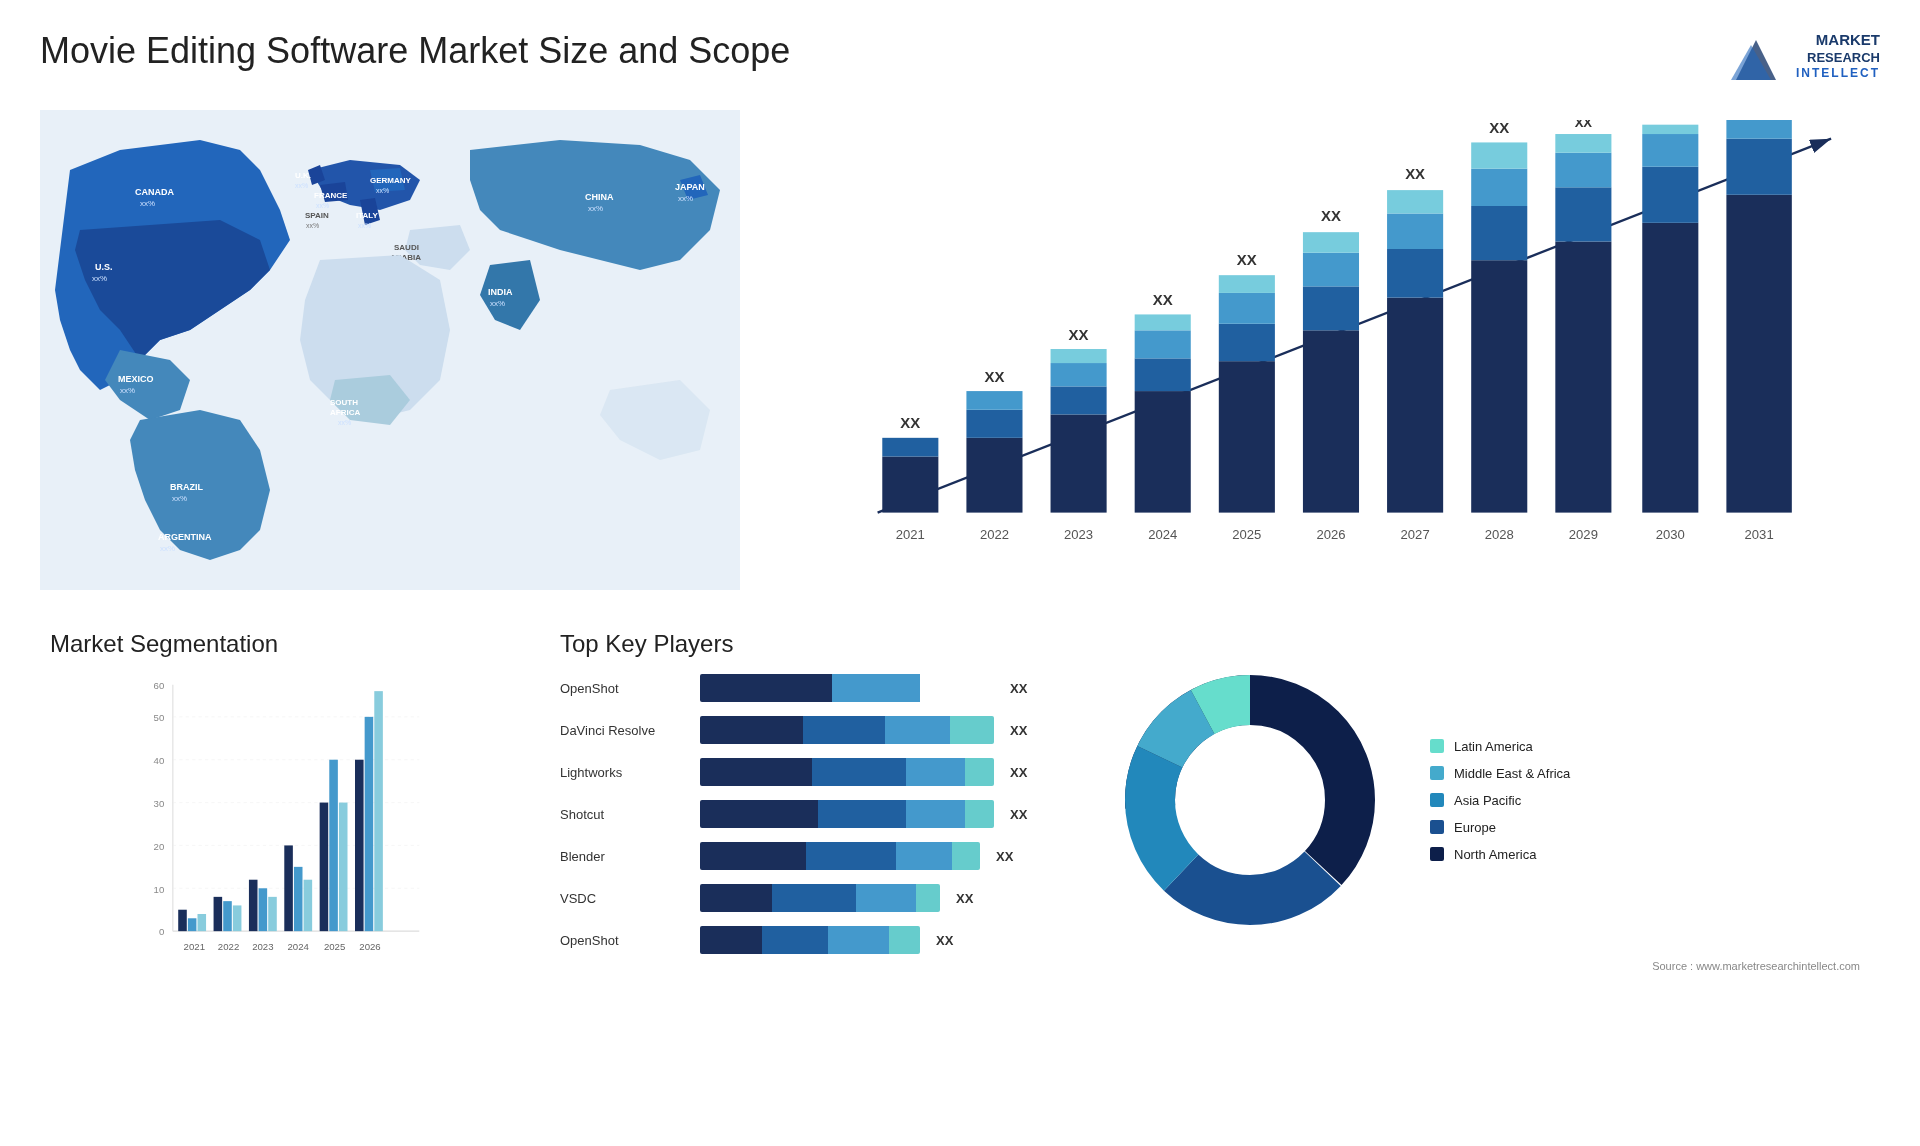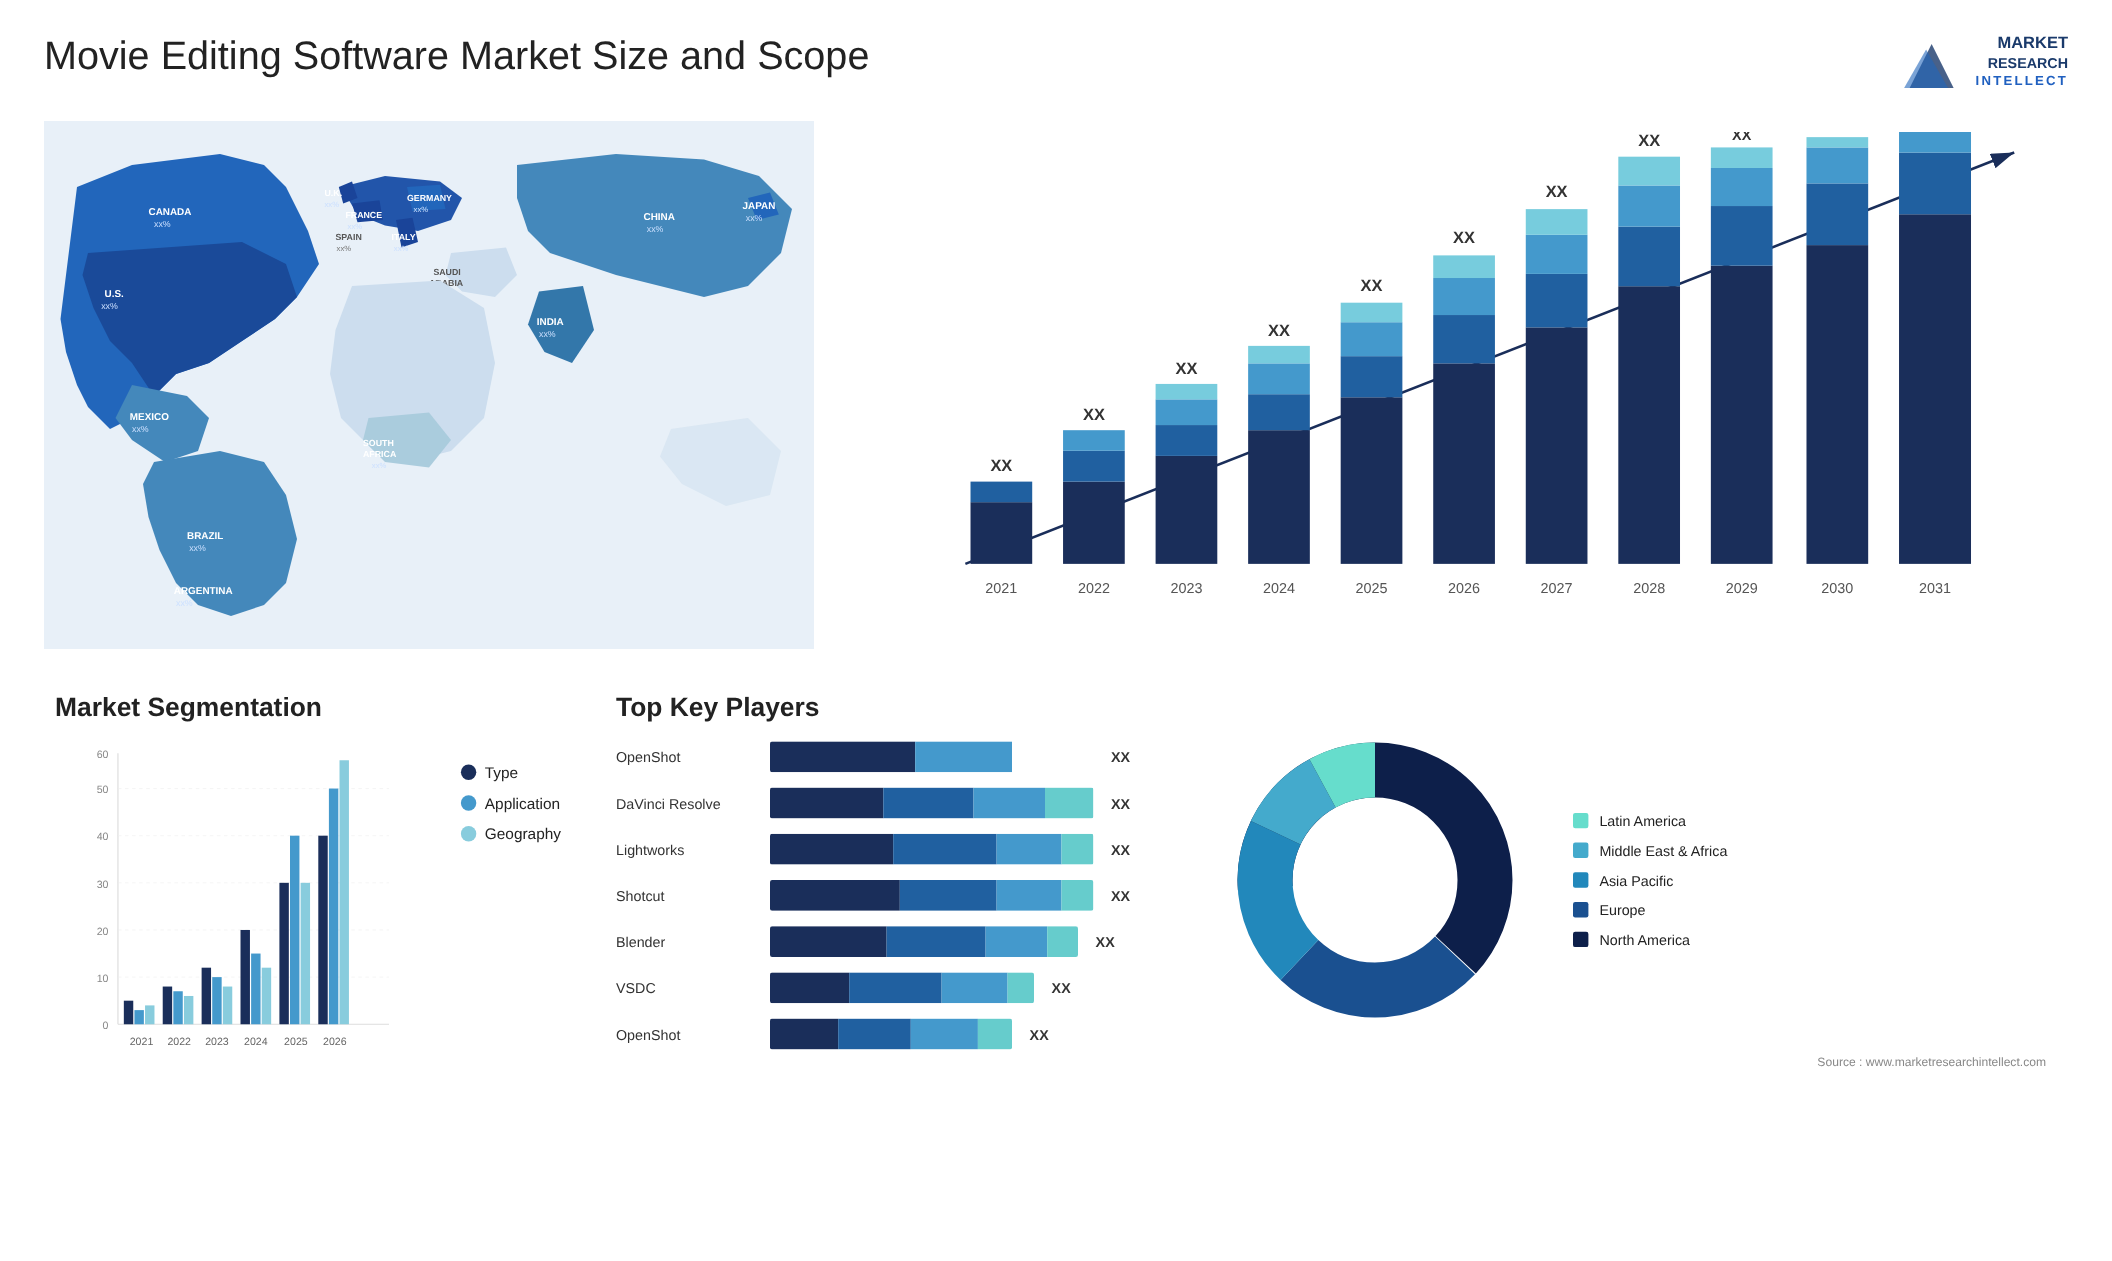--- a/index.html
+++ b/index.html
@@ -76,21 +76,21 @@
       height: 580px;
     }
 
     
     .segmentation {
       flex: 0 0 480px;
       padding: 10px;
     }
     .section-title {
       font-size: 24px;
-      font-weight: 700;
+      font-weight: 400;
       margin-bottom: 16px;
       color: #222;
     }
     .seg-legend {
       display: flex;
       flex-direction: column;
       gap: 12px;
       padding-left: 20px;
       padding-top: 20px;
     }
@@ -413,34 +413,20 @@
           <rect x="185" y="120" width="8" height="120" fill="#88ccdd"></rect>
           <text x="181" y="258" text-anchor="middle" font-size="9" fill="#666">2025</text>
 
           <rect x="200" y="80" width="8" height="160" fill="#1a2e5a"></rect>
           <rect x="209" y="40" width="8" height="200" fill="#4499cc"></rect>
           <rect x="218" y="16" width="8" height="224" fill="#88ccdd"></rect>
           <text x="214" y="258" text-anchor="middle" font-size="9" fill="#666">2026</text>
         </svg>
       </div>
 
-      <div class="seg-legend">
-        <div class="legend-item">
-          <div class="legend-dot" style="background:#1a2e5a;"></div>
-          <span>Type</span>
-        </div>
-        <div class="legend-item">
-          <div class="legend-dot" style="background:#4499cc;"></div>
-          <span>Application</span>
-        </div>
-        <div class="legend-item">
-          <div class="legend-dot" style="background:#88ccdd;"></div>
-          <span>Geography</span>
-        </div>
-      </div>
     </div>
   </div>
 
   <div class="key-players">
     <div class="section-title">Top Key Players</div>
 
     <div class="player-row">
       <span class="player-name">OpenShot</span>
       <div class="player-bar" style="max-width:320px;">
         <div class="bar-seg-1" style="width:45%;"></div>

